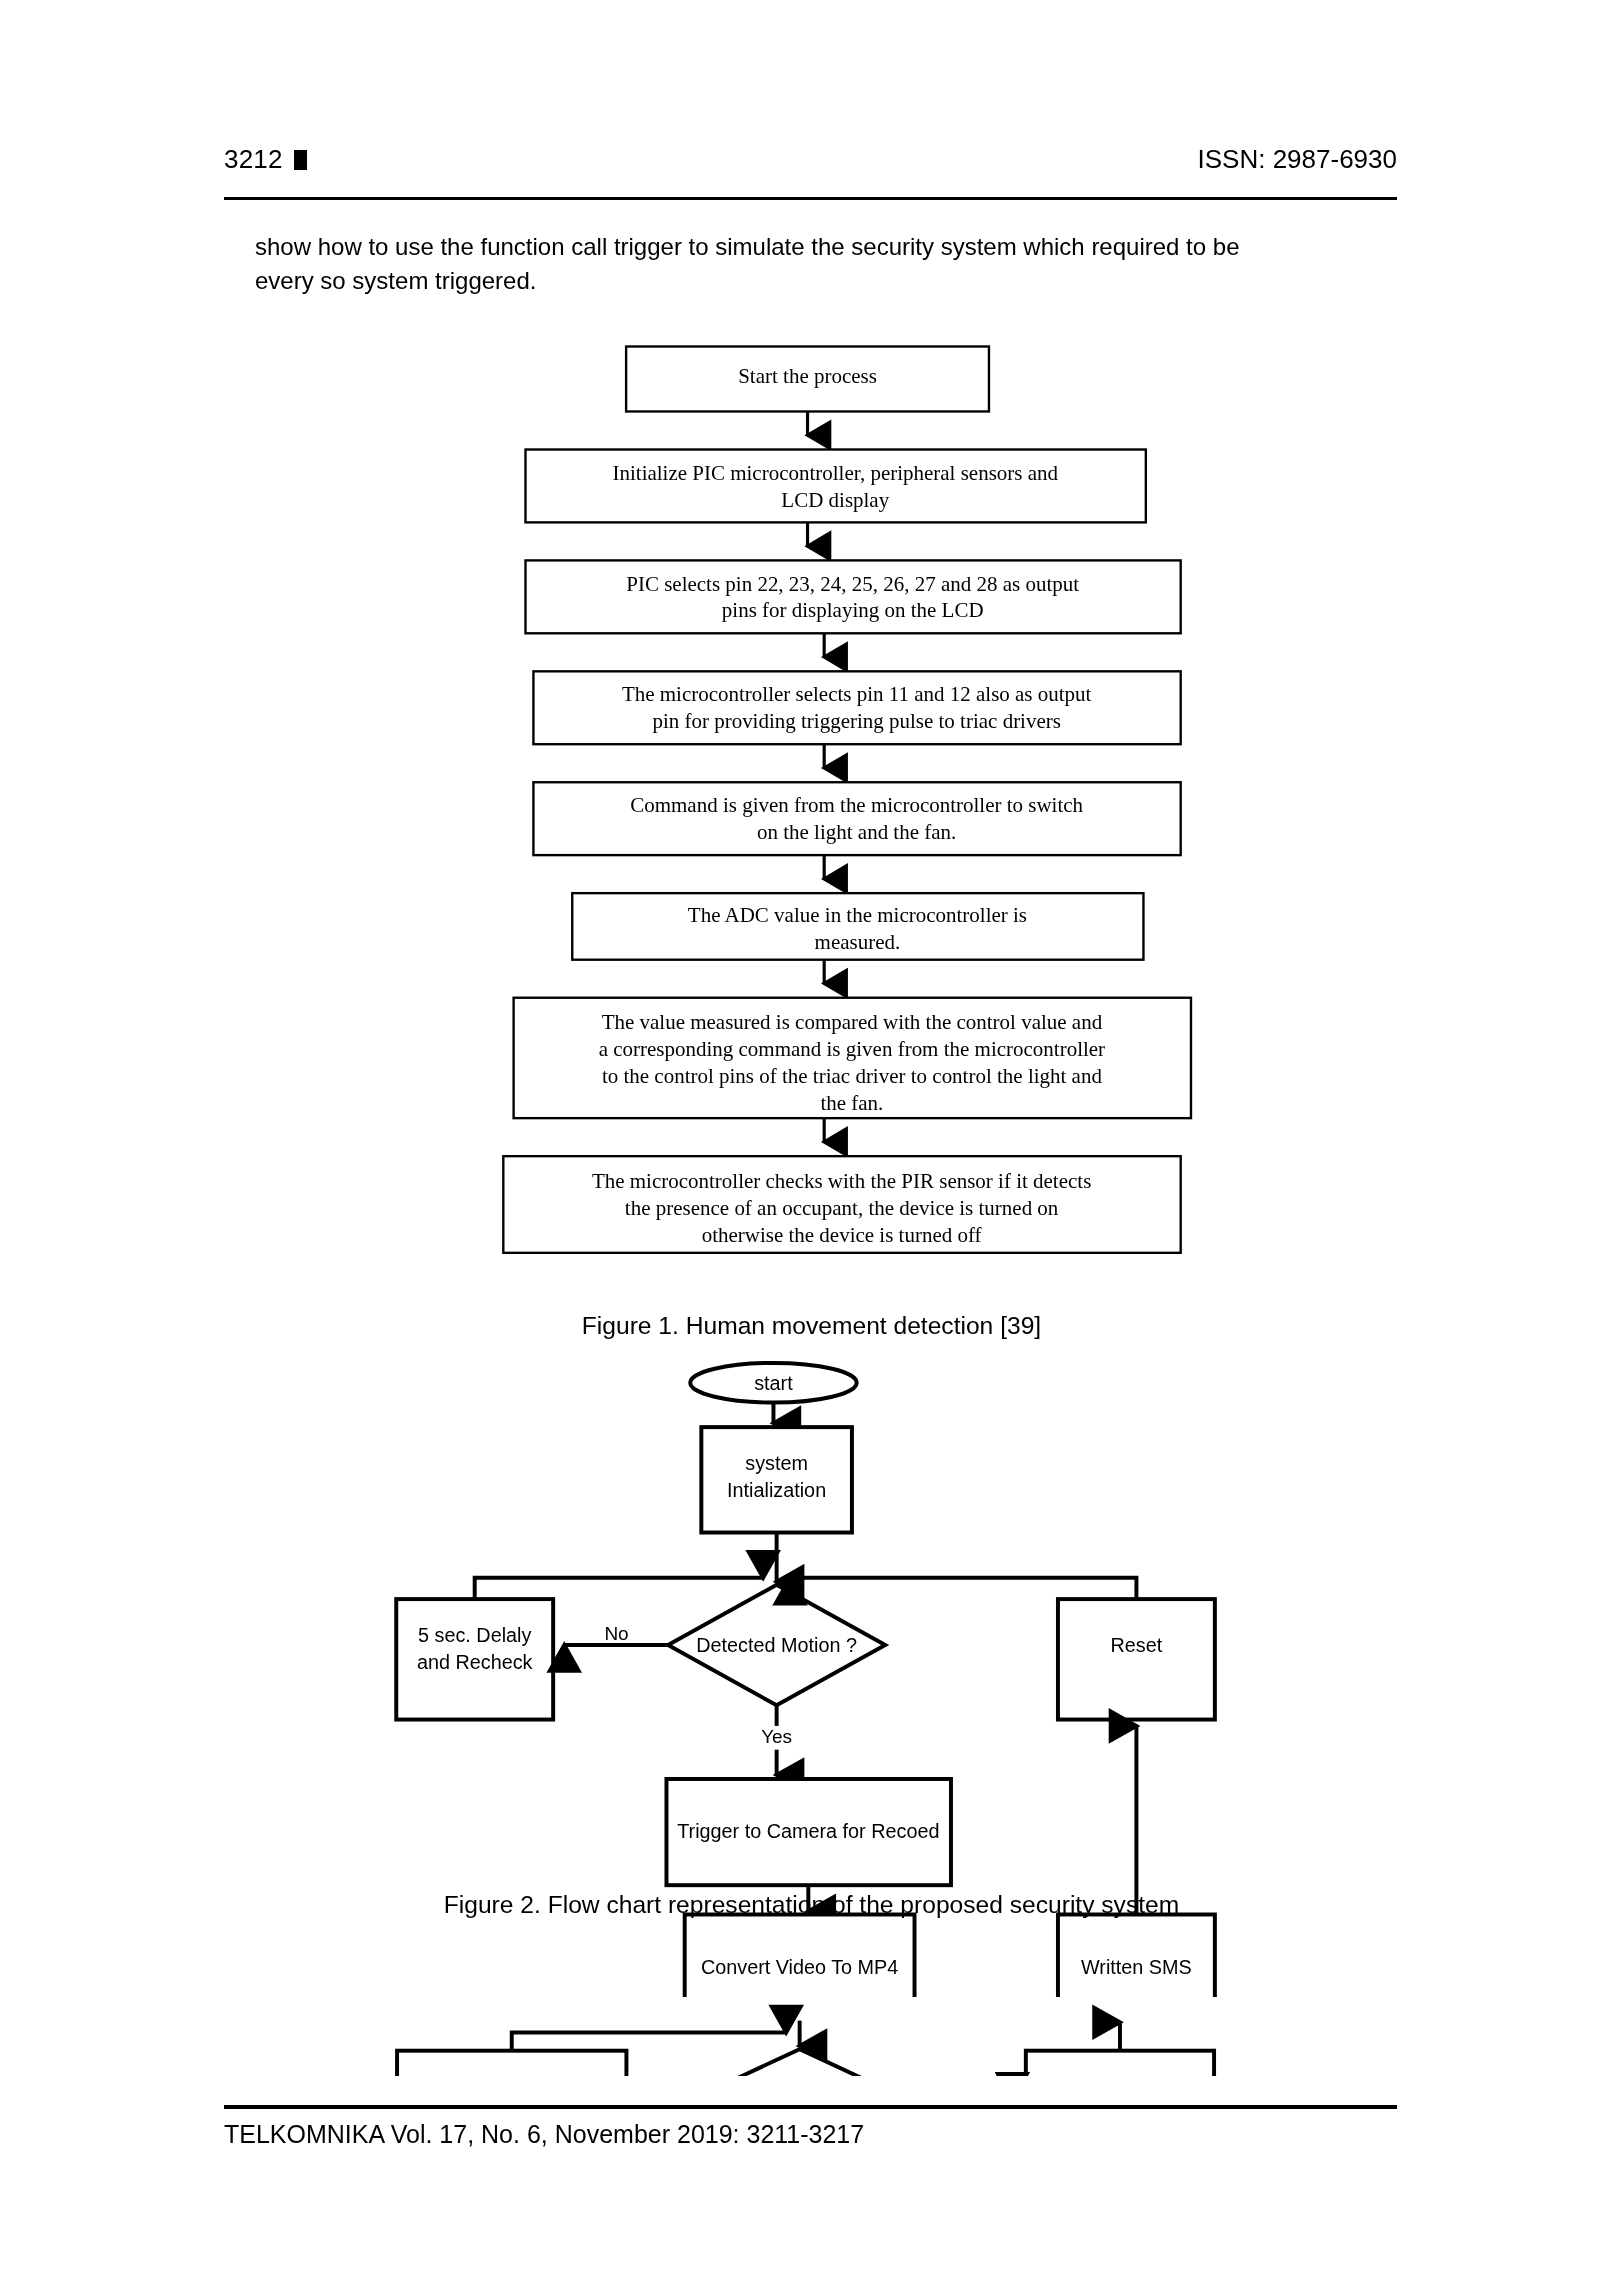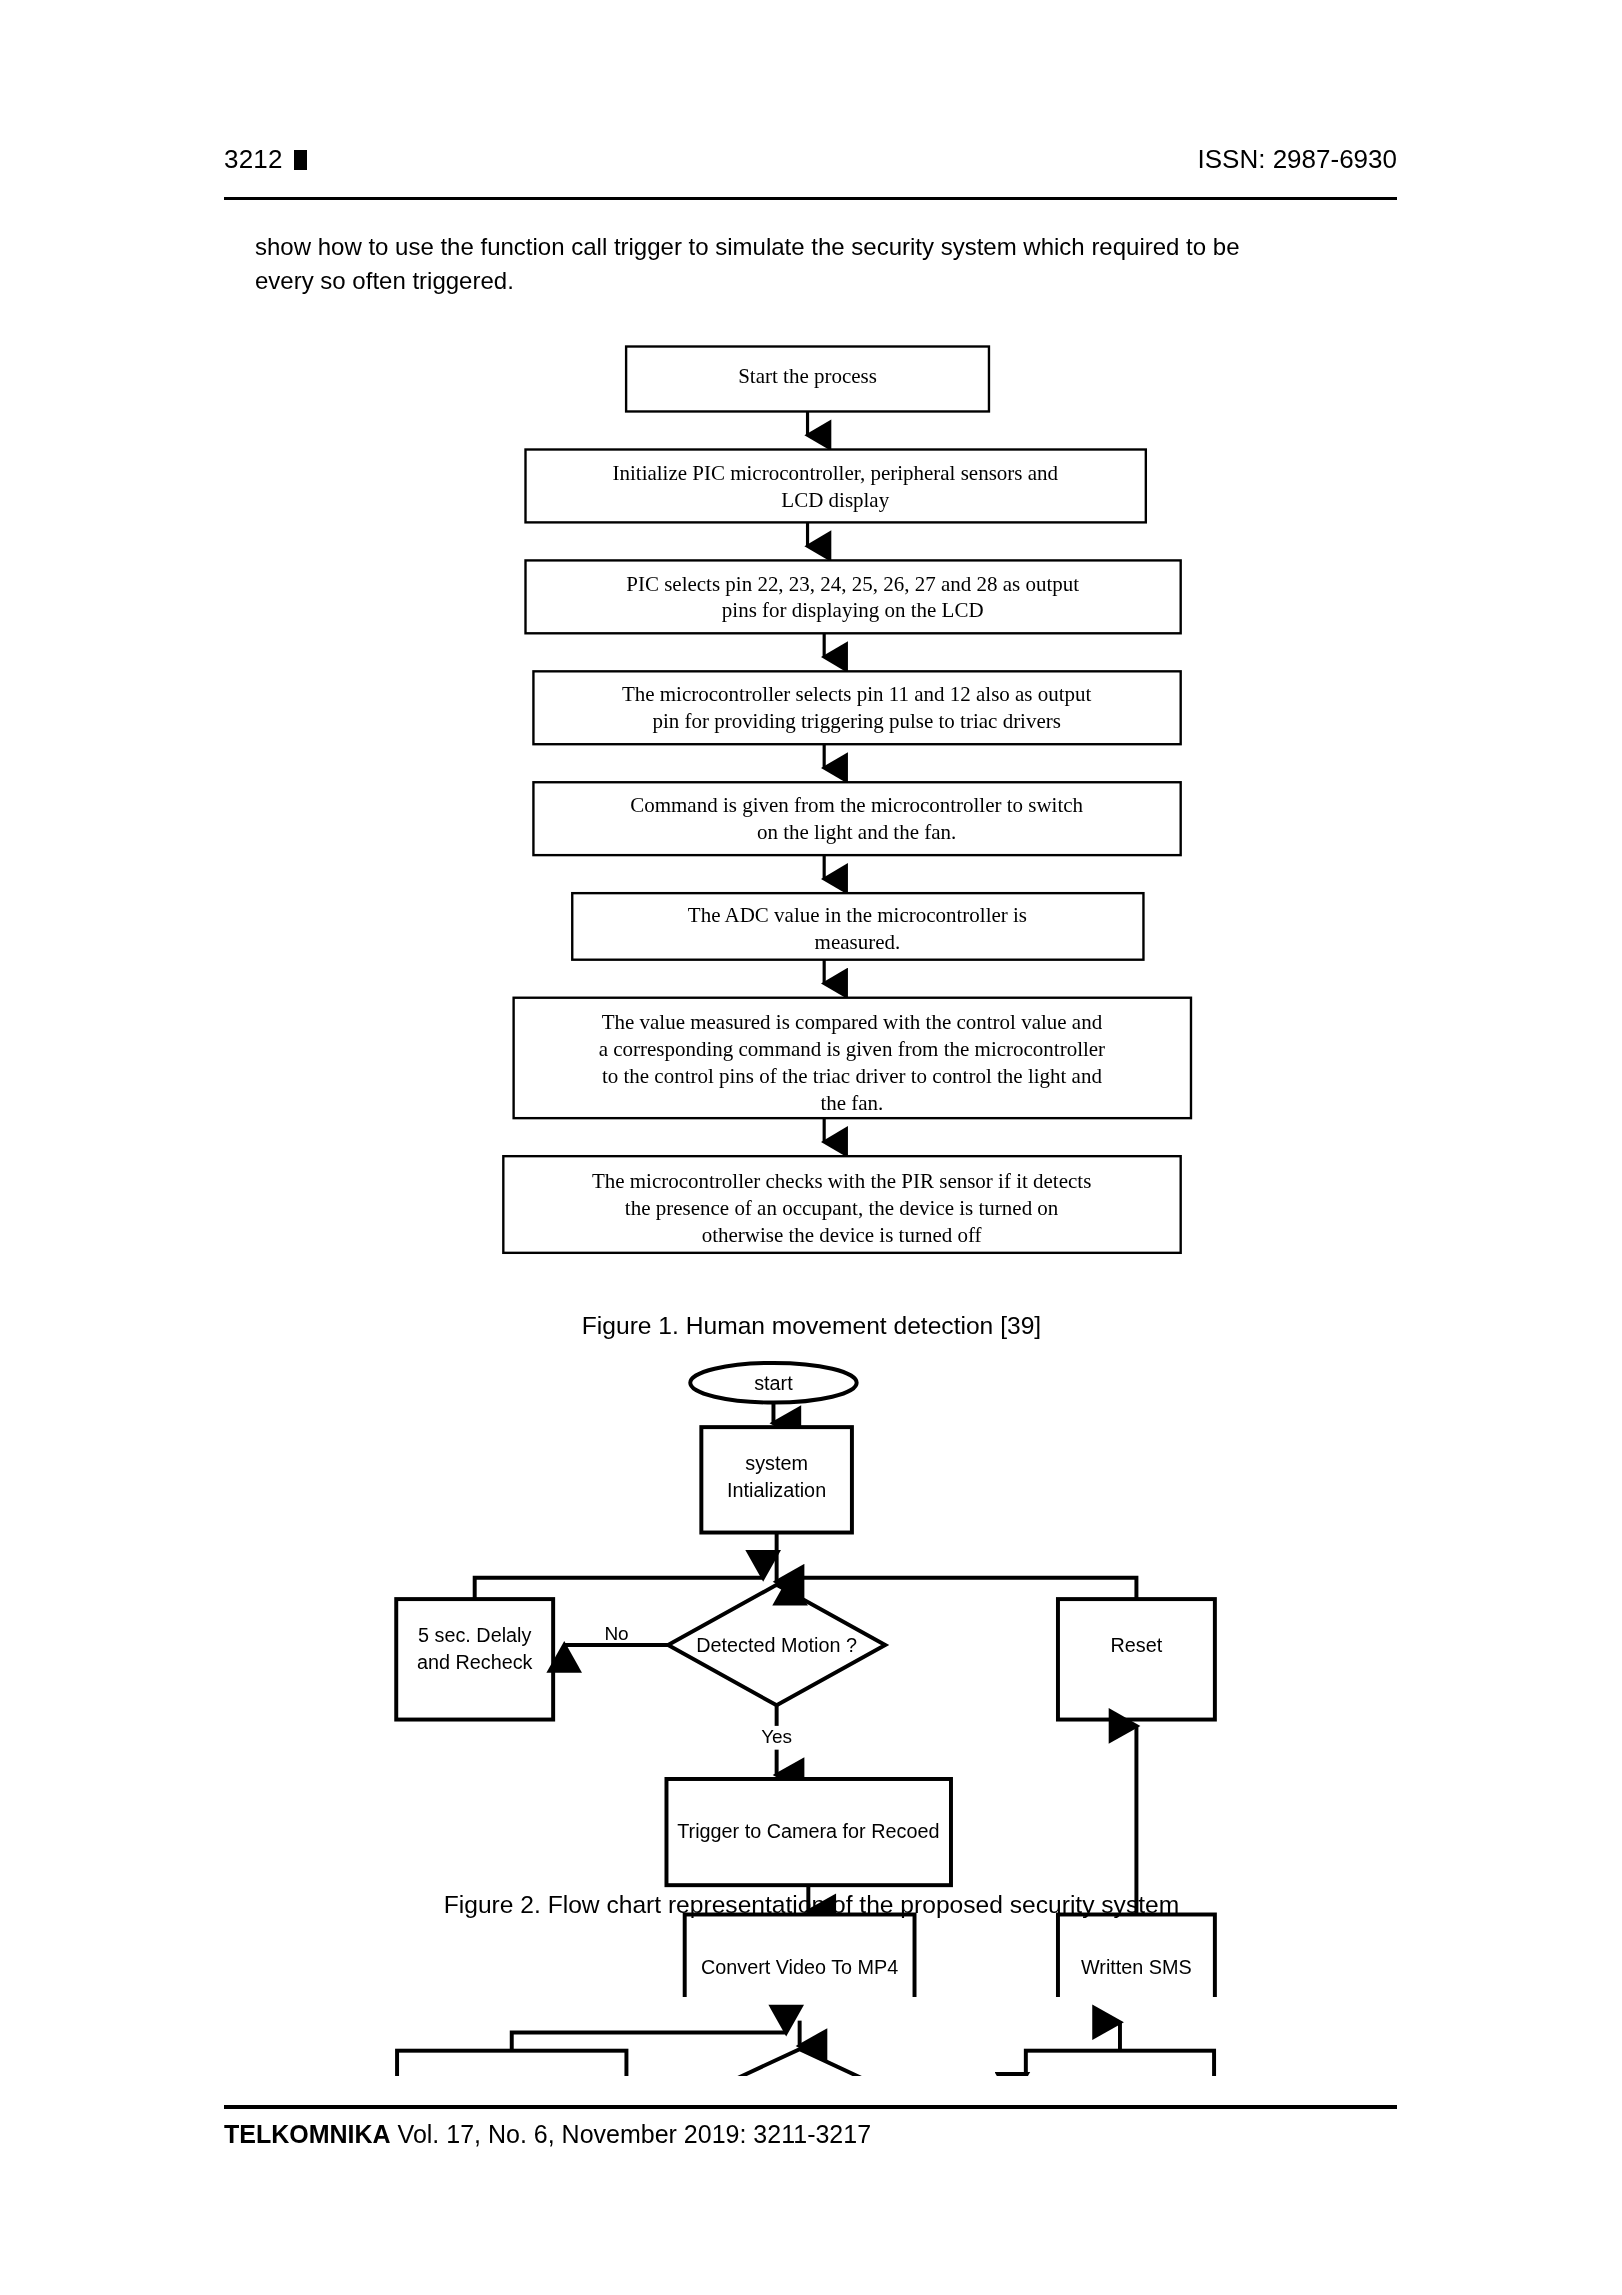--- a/index.html
+++ b/index.html
@@ -64,39 +64,39 @@
     font-size:24px; fill:#000; text-anchor:middle;
   }
 
   
   .rule-bot {
     position:absolute; left:224px; top:2105px; width:1173px; height:4px; background:#000;
   }
   .footer {
     position:absolute; left:224px; top:2120px; width:1173px; font-size:25px;
   }
-  .footer b { font-weight:bold; }
+  .footer b { font-weight:normal; }
 </style>
 </head>
 <body>
 
 <div class="page">
 
   <div class="header">
     <div class="header-left">
       <span class="page-num">3212</span>
       <span class="sq-marker"></span>
     </div>
     <span class="issn">ISSN: 2987-6930</span>
   </div>
   <div class="rule-top"></div>
 
   <div class="para">
     <span>show how to use the function call trigger to simulate the security system which required to be</span>
-    <span class="l2">every so often triggered.</span>
+    <span class="l2">every so system triggered.</span>
   </div>
 
   <div class="fig" id="fig1">
     <svg width="1623" height="919" viewBox="0 0 2048 1160">
       <defs>
         <marker id="ar1" markerWidth="11" markerHeight="11" refX="5" refY="8.5" orient="auto" markerUnits="strokeWidth">
           <path d="M0,1 L10,1 L5,9.5 z" fill="#000"></path>
         </marker>
       </defs>
 

